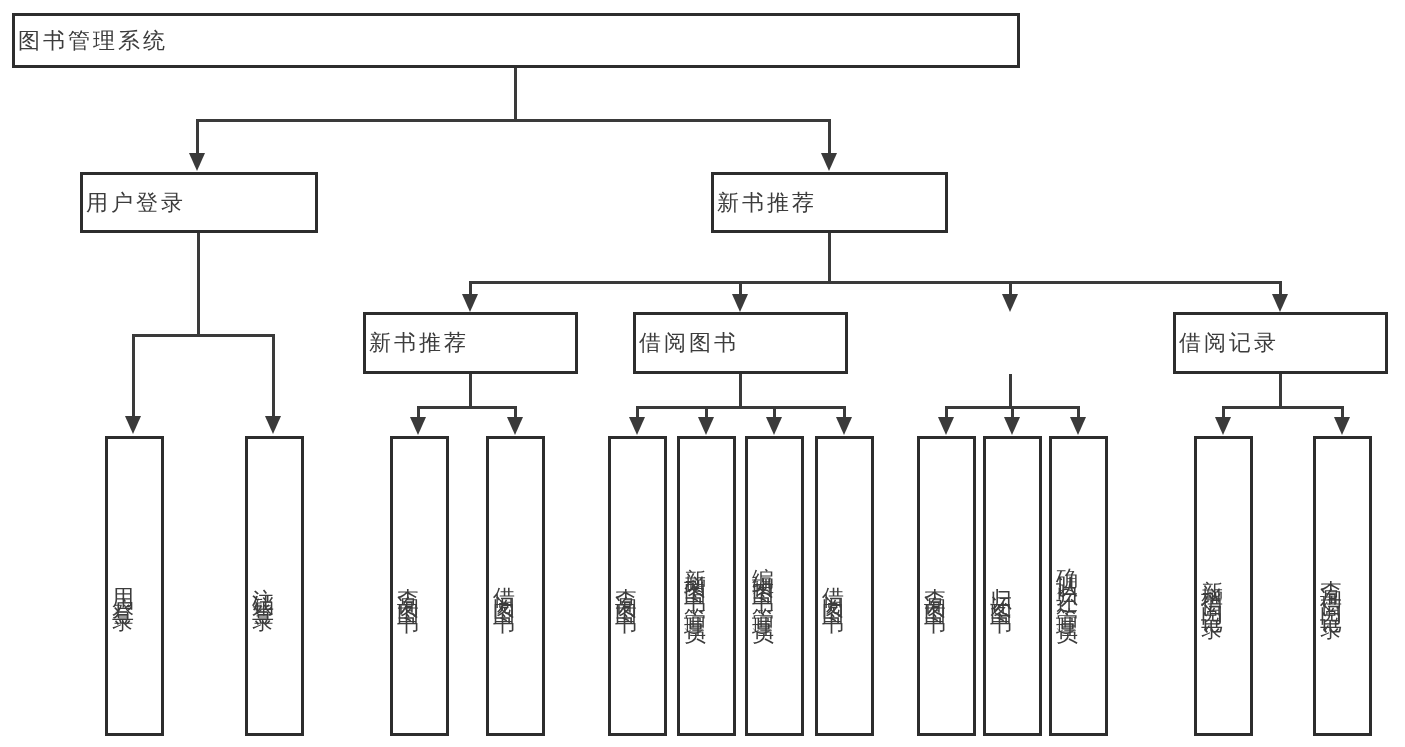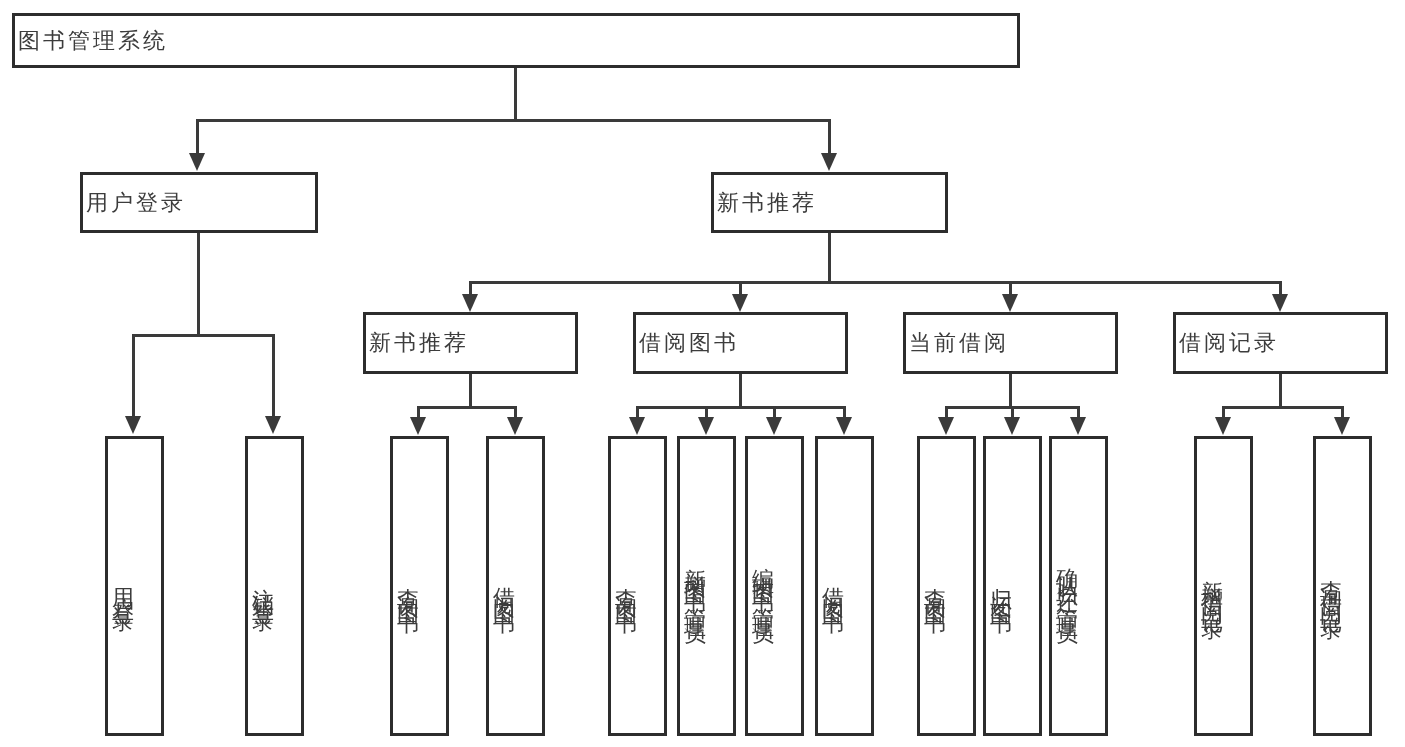--- a/index.html
+++ b/index.html
@@ -93,23 +93,20 @@
   <div class="ah" style="left:1002px;top:294px;"></div>
   <div class="vl" style="left:1279px;top:281px;height:17px;"></div>
   <div class="ah" style="left:1272px;top:294px;"></div>
 
   <div class="box hbox" style="left:363px;top:312px;width:215px;height:62px;">
     <span>新书推荐</span>
   </div>
   <div class="box hbox" style="left:633px;top:312px;width:215px;height:62px;">
     <span>借阅图书</span>
   </div>
-  <div class="box hbox" style="left:903px;top:312px;width:215px;height:62px;">
-    <span>当前借阅</span>
-  </div>
   <div class="box hbox" style="left:1173px;top:312px;width:215px;height:62px;">
     <span>借阅记录</span>
   </div>
 
   <div class="vl" style="left:469px;top:374px;height:34px;"></div>
   <div class="hl" style="left:417px;top:406px;width:100px;"></div>
   <div class="vl" style="left:417px;top:406px;height:15px;"></div>
   <div class="ah" style="left:410px;top:417px;"></div>
   <div class="vl" style="left:514px;top:406px;height:15px;"></div>
   <div class="ah" style="left:507px;top:417px;"></div>

